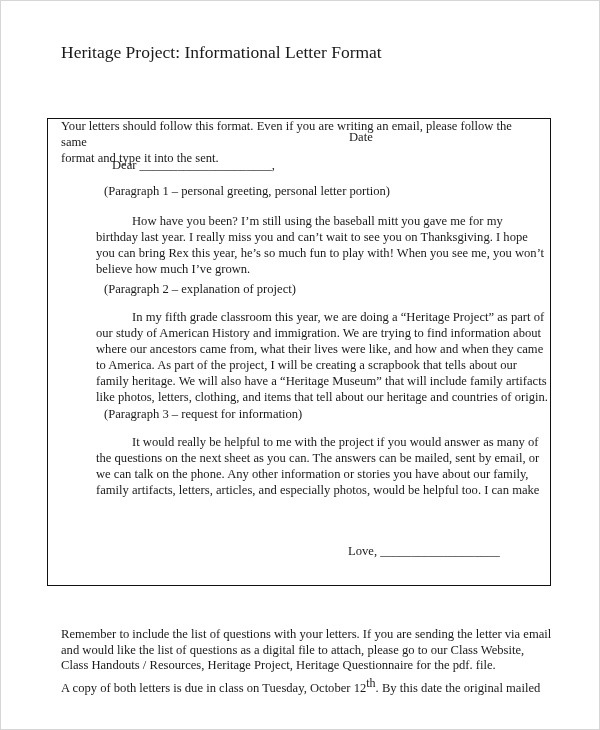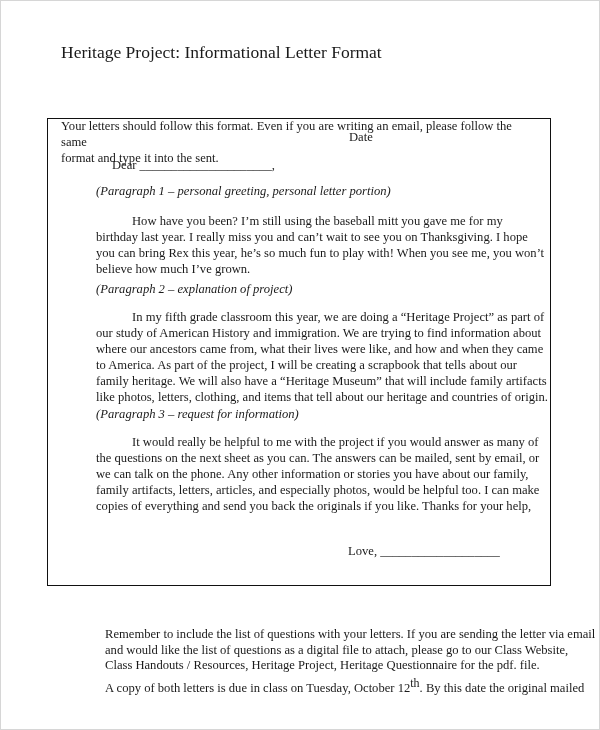--- a/index.html
+++ b/index.html
@@ -20,28 +20,28 @@
     position: absolute; left: 60px; top: 72px; width: 470px;
     font-size: 12.6px; line-height: 16px; margin-top: 45px;
   }
   .letter-box {
     position: absolute; left: 46px; top: 117px; width: 502px; height: 466px;
     border: 1.6px solid #111;
   }
   .l { position: absolute; font-size: 12.6px; line-height: 16.1px; white-space: nowrap; }
   .date { left: 301px; top: 10px; }
   .dear { left: 64px; top: 38px; }
-  .p-label { left: 48px; font-style: italic; }
+  .p-label { left: 56px; }
   .para { left: 48px; width: 460px; white-space: normal; font-family: Liberation Serif, serif; }
   .para .indent { display: inline-block; width: 36px; }
   .para span.line { display: block; white-space: nowrap; }
   .love { left: 300px; top: 424px; }
   .footer {
     position: absolute; left: 60px; width: 490px;
-    font-size: 12.6px; line-height: 15.5px; margin-left: 44px;
+    font-size: 12.6px; line-height: 15.5px;
   }
   .footer span.line { display: block; white-space: nowrap; }
   sup { font-size: 12px; line-height: 0; vertical-align: 5px; }
 </style>
 </head>
 <body>
 
 <div class="page">
 
   <div class="title">Heritage Project: Informational Letter Format</div>
@@ -72,21 +72,20 @@
       <span class="line">family heritage. We will also have a “Heritage Museum” that will include family artifacts</span>
       <span class="line">like photos, letters, clothing, and items that tell about our heritage and countries of origin.</span>
     </div>
 
     <div class="l p-label" style="top:287px">(Paragraph 3 – request for information)</div>
     <div class="l para" style="top:315px">
       <span class="line"><span class="indent"></span><span>It would really be helpful to me with the project if you would answer as many of</span></span>
       <span class="line">the questions on the next sheet as you can. The answers can be mailed, sent by email, or</span>
       <span class="line">we can talk on the phone. Any other information or stories you have about our family,</span>
       <span class="line">family artifacts, letters, articles, and especially photos, would be helpful too. I can make</span>
-      <span class="line">copies of everything and send you back the originals if you like. Thanks for your help,</span>
     </div>
 
     <div class="l love">Love, ___________________</div>
   </div>
 
   <div class="footer" style="top:626px">
     <span class="line">Remember to include the list of questions with your letters. If you are sending the letter via email</span>
     <span class="line">and would like the list of questions as a digital file to attach, please go to our Class Website,</span>
     <span class="line">Class Handouts / Resources, Heritage Project, Heritage Questionnaire for the pdf. file.</span>
   </div>

